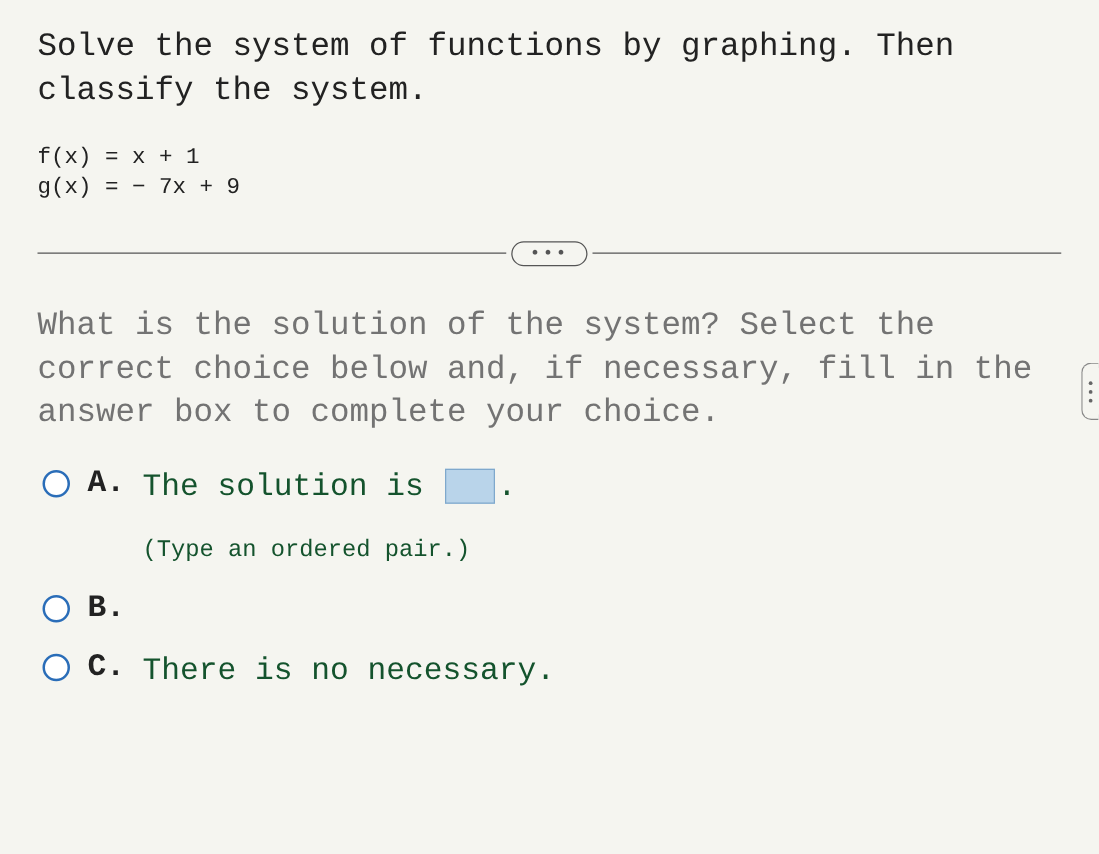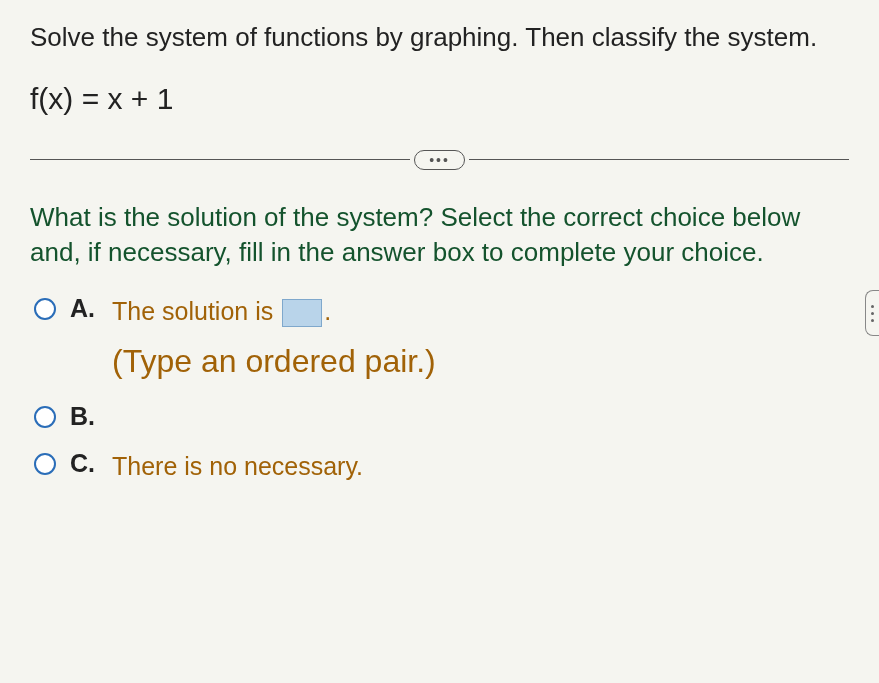--- a/index.html
+++ b/index.html
@@ -1,36 +1,37 @@
 <!DOCTYPE html>
 <html><head>
   <meta charset="utf-8">
   <style>
     * {
       margin: 0;
       padding: 0;
       box-sizing: border-box;
+      font-family: Liberation Mono, monospace;
     }
     body {
       font-family: Arial, Helvetica, sans-serif;
       background: #f5f5f0;
       width: 879px;
       height: 683px;
       padding: 20px 30px;
       color: #1a1a1a;
       position: relative;
     }
     .question-text {
       font-size: 26px;
       line-height: 1.35;
       margin-bottom: 24px;
       color: #222;
     }
     .equations {
-      font-size: 30px;
+      font-size: 18px;
       line-height: 1.35;
       margin-bottom: 30px;
       color: #222;
     }
     .divider-row {
       display: flex;
       align-items: center;
       margin: 20px 0 30px 0;
     }
     .divider-line {
@@ -47,21 +48,21 @@
       font-size: 14px;
       color: #555;
       letter-spacing: 2px;
       line-height: 1;
       cursor: pointer;
     }
     .prompt-text {
       font-size: 26px;
       line-height: 1.35;
       margin-bottom: 24px;
-      color: #14532d;
+      color: #737373;
     }
     .choices {
       padding-left: 4px;
     }
     .choice-row {
       display: flex;
       align-items: flex-start;
       margin-bottom: 18px;
     }
     .radio {
@@ -78,35 +79,35 @@
     .choice-letter {
       font-size: 25px;
       font-weight: bold;
       margin-right: 14px;
       min-width: 28px;
       color: #222;
     }
     .choice-text {
       font-size: 25px;
       line-height: 1.4;
-      color: #a16207;
+      color: #14532d;
     }
     .answer-box {
       display: inline-block;
       width: 40px;
       height: 28px;
       background: #b9d4ea;
       border: 1px solid #7fa8cc;
       vertical-align: middle;
       margin: 0 2px;
       cursor: text;
     }
     .hint {
-      font-size: 32px;
-      margin-top: 10px;
+      font-size: 19px;
+      margin-top: 20px;
     }
     .side-handle {
       position: absolute;
       right: 0;
       top: 290px;
       width: 14px;
       height: 46px;
       border: 1px solid #888;
       border-right: none;
       border-radius: 8px 0 0 8px;
@@ -125,20 +126,21 @@
       border-radius: 50%;
     }
   </style>
 </head>
 <body>
 
 <div class="question-text">Solve the system of functions by graphing. Then classify the system.</div>
 
 <div class="equations">
   <div>f(x) = x + 1</div>
+  <div>g(x) = − 7x + 9</div>
 </div>
 
 <div class="divider-row">
   <div class="divider-line"></div>
   <div class="divider-button">•••</div>
   <div class="divider-line"></div>
 </div>
 
 <div class="prompt-text">What is the solution of the system? Select the correct choice below and, if necessary, fill in the answer box to complete your choice.</div>
 

